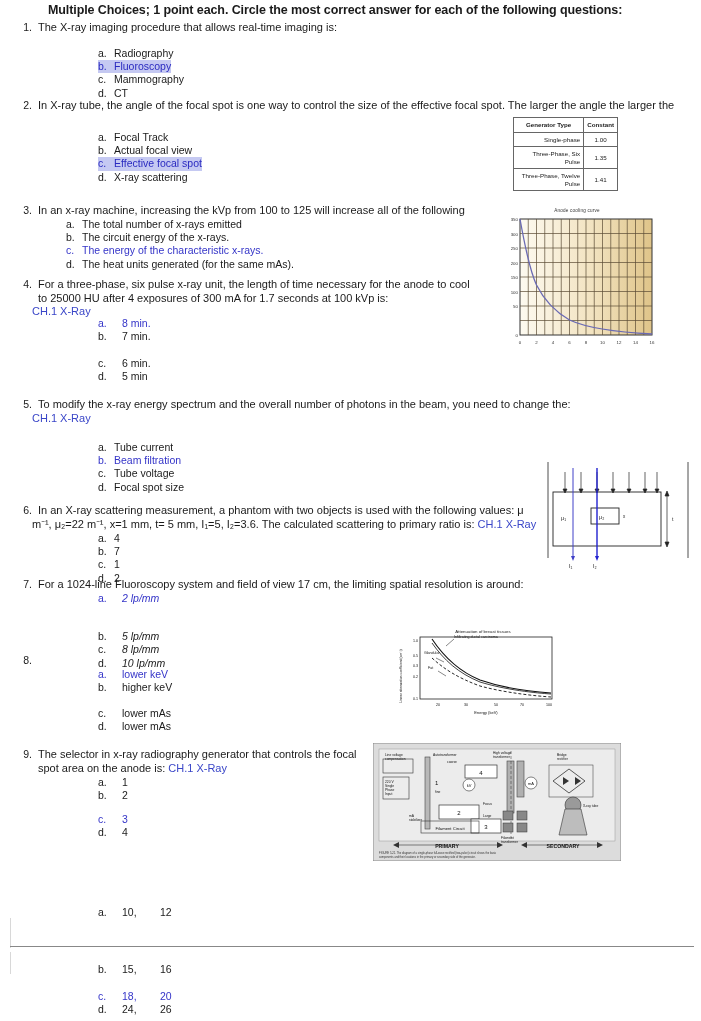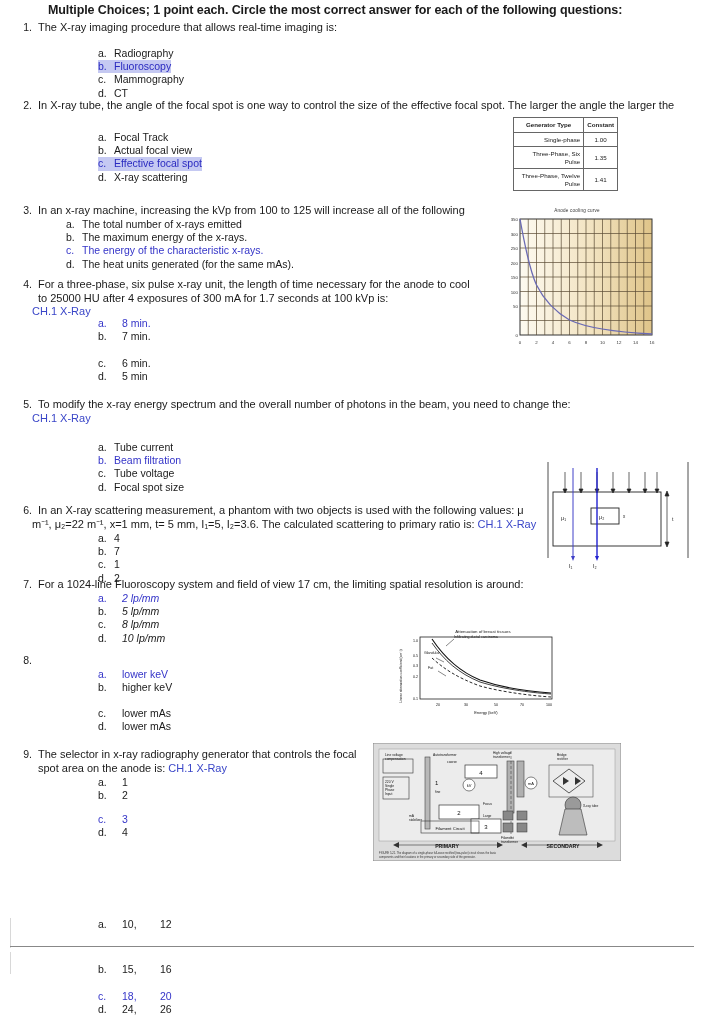--- a/index.html
+++ b/index.html
@@ -187,21 +187,21 @@
       <div class="q-text">In an x-ray machine, increasing the kVp from 100 to 125 will increase all of the following</div>
     </div>
   </div>
   <div class="q-block opts" style="left:10px; top:218px; width:380px;">
     <div class="opt indent-b">
       <span class="lbl">a.</span>
       <span class="val">The total number of x-rays emitted</span>
     </div>
     <div class="opt indent-b">
       <span class="lbl">b.</span>
-      <span class="val">The maximum energy of the x-rays.</span>
+      <span class="val">The circuit energy of the x-rays.</span>
     </div>
     <div class="opt indent-b blue">
       <span class="lbl">c.</span>
       <span class="val">The energy of the characteristic x-rays.</span>
     </div>
     <div class="opt indent-b">
       <span class="lbl">d.</span>
       <span class="val">The heat units generated (for the same mAs).</span>
     </div>
   </div>
@@ -411,21 +411,21 @@
       <div class="q-text">For a 1024-line Fluoroscopy system and field of view 17 cm, the limiting spatial resolution is around:</div>
     </div>
   </div>
   <div class="q-block opts" style="left:10px; top:592px; width:300px;">
     <div class="opt indent-a blue">
       <span class="lbl">a.</span>
       <span class="val ital" style="padding-left:8px;">2 lp/mm</span>
     </div>
     <div class="opt indent-a">
       <span class="lbl">b.</span>
-      <span class="val ital" style="padding-left:8px;">5 lp/mm</span>
+      <span class="val ital" style="padding-left:8px;margin-top:25px;">5 lp/mm</span>
     </div>
     <div class="opt indent-a">
       <span class="lbl">c.</span>
       <span class="val ital" style="padding-left:8px;">8 lp/mm</span>
     </div>
     <div class="opt indent-a">
       <span class="lbl">d.</span>
       <span class="val ital" style="padding-left:8px;">10 lp/mm</span>
     </div>
   </div>
@@ -603,21 +603,21 @@
       <text x="190" y="105" font-size="5.2" text-anchor="middle" font-weight="bold" fill="#111" font-family="Liberation Sans, sans-serif">SECONDARY</text>
 
       <text x="6" y="111" font-size="2.7" fill="#333" font-family="Liberation Sans, sans-serif">FIGURE 5-21. The diagram of a single-phase full-wave rectified (two-pulse) circuit shows the basic</text>
       <text x="6" y="115" font-size="2.7" fill="#333" font-family="Liberation Sans, sans-serif">components and their locations in the primary or secondary side of the generator.</text>
     </svg>
   </div>
 
   <div class="q-block opts" style="left:10px; top:906px; width:300px;">
     <div class="opt indent-a">
       <span class="lbl">a.</span>
-      <span class="val" style="padding-left:8px;margin-top:12px;">10,        12</span>
+      <span class="val" style="padding-left:8px;">10,        12</span>
     </div>
   </div>
 
   <div class="vline" style="left:10px; top:918px; height:30px;"></div>
   <div class="rule" style="left:10px; top:946px; width:684px;"></div>
   <div class="vline" style="left:10px; top:952px; height:22px;"></div>
 
   <div class="q-block opts" style="left:10px; top:963px; width:300px;">
     <div class="opt indent-a">
       <span class="lbl">b.</span>

